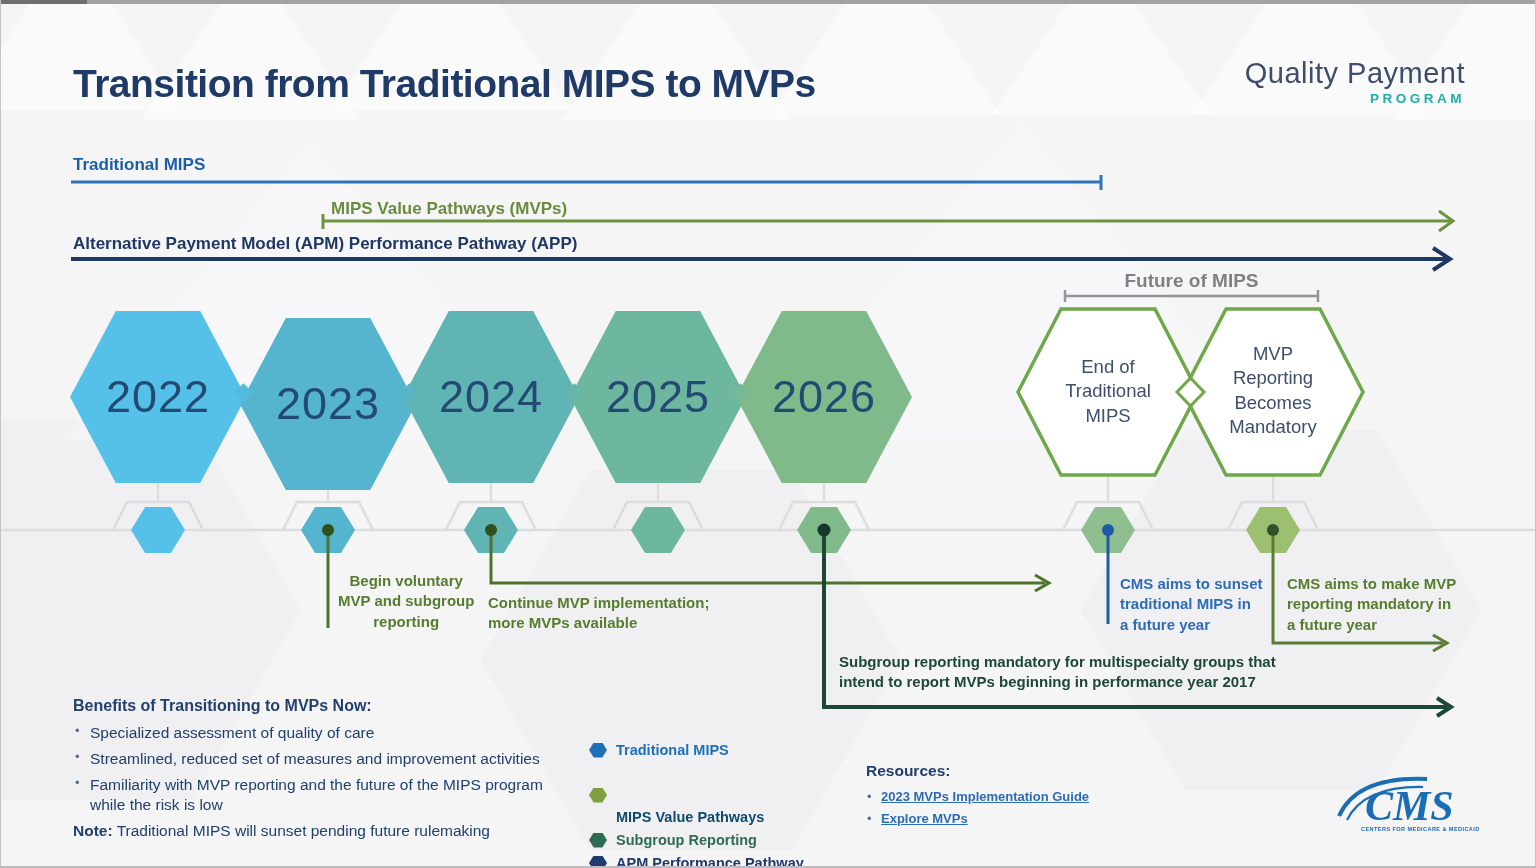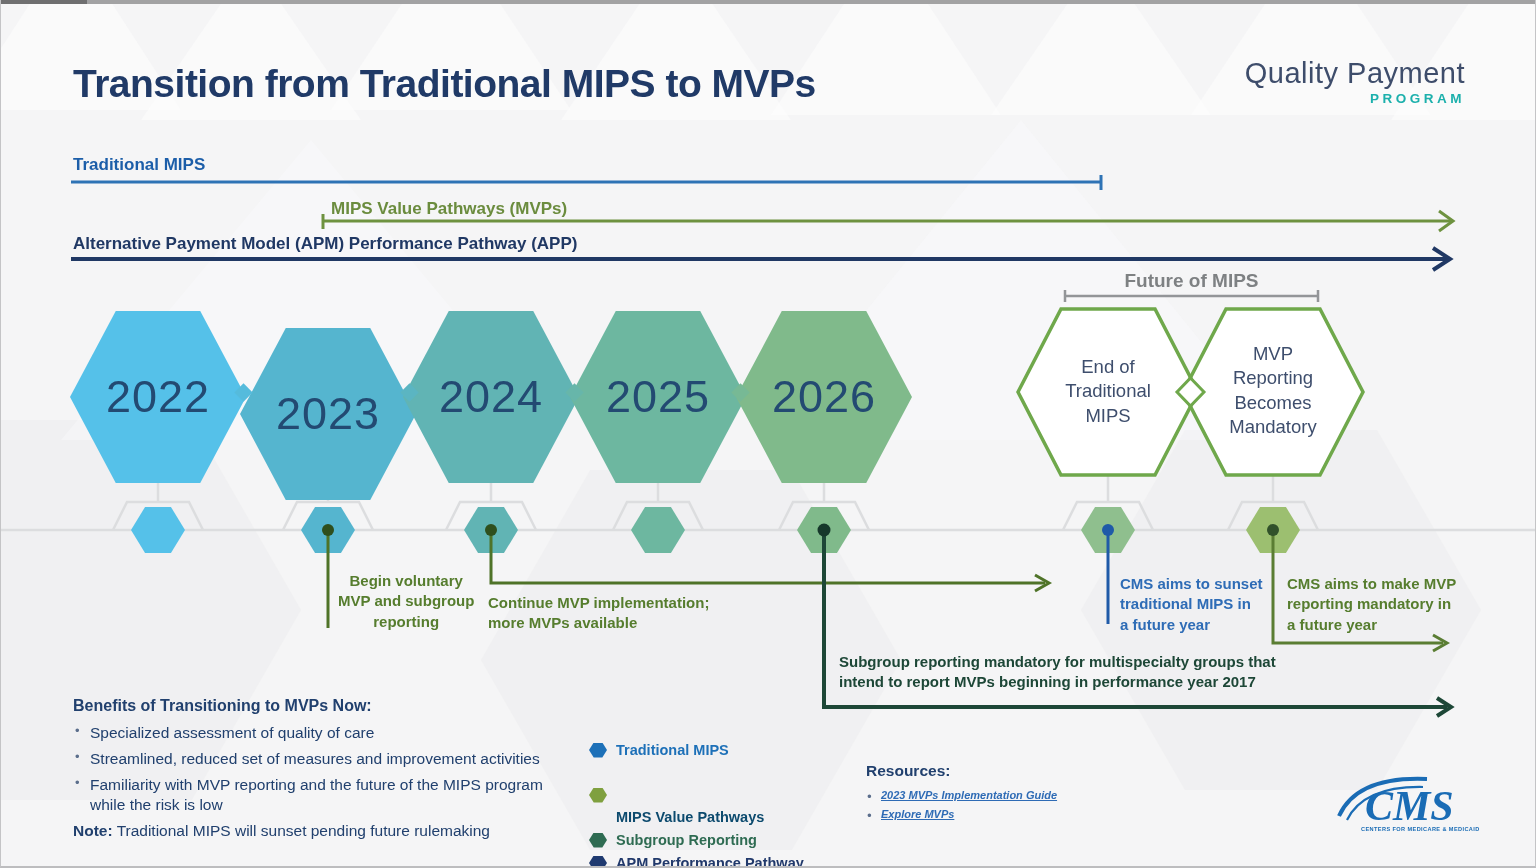--- a/index.html
+++ b/index.html
@@ -46,21 +46,21 @@
   .benefit-item::before{content:"•";position:absolute;left:2px;top:0;color:#5b6e8c;font-size:13px;}
   .note-line{font-size:15.5px;margin-top:2px;}
   
   .legend{z-index:4;}
   .legend-row{display:flex;align-items:center;margin-bottom:7px;}
   .legend-hex{width:18px;height:15px;margin-right:9px;flex:none;}
   .legend-label{font-size:14.5px;font-weight:bold;}
   
   .resources{z-index:4;margin-left:39px;}
   .resources h3{margin:0 0 9px 0;font-size:15.5px;color:#21406e;}
-  .res-row{position:relative;padding-left:15px;font-size:11px;margin-bottom:7px;font-style:italic;}
+  .res-row{position:relative;padding-left:15px;font-size:13px;margin-bottom:7px;}
   .res-row::before{content:"•";position:absolute;left:1px;top:0;color:#5b6e8c;font-size:13px;}
   .res-link{color:#2e6bb5;font-weight:bold;text-decoration:underline;cursor:pointer;}
 </style>
 </head>
 <body>
 
 <div id="stage">
 
   <div>
     <div class="bg-shape tri" style="left:-40px;top:-60px;width:220px;height:170px;"></div>
@@ -115,21 +115,21 @@
       <path d="M657 474 V502 M612 530 L626 502 H688 L702 530"></path>
       <path d="M823 474 V502 M778 530 L792 502 H854 L868 530"></path>
       <path d="M1107 474 V502 M1062 530 L1076 502 H1138 L1152 530"></path>
       <path d="M1272 474 V502 M1227 530 L1241 502 H1303 L1317 530"></path>
     </g>
   </svg>
 
   <div class="abs hex year-hex" style="left: 69px; top: 311px; background: rgb(85, 193, 233);">
       <span class="year-label">2022</span>
     </div>
-  <div class="abs hex year-hex" style="left: 239px; top: 328px; background: rgb(85, 181, 207);">
+  <div class="abs hex year-hex" style="left: 239px; top: 318px; background: rgb(85, 181, 207);">
       <span class="year-label">2023</span>
     </div>
   <div class="abs hex year-hex" style="left: 402px; top: 311px; background: rgb(97, 180, 180);">
       <span class="year-label">2024</span>
     </div>
   <div class="abs hex year-hex" style="left: 569px; top: 311px; background: rgb(109, 183, 160);">
       <span class="year-label">2025</span>
     </div>
   <div class="abs hex year-hex" style="left: 735px; top: 311px; background: rgb(128, 186, 139);">
       <span class="year-label">2026</span>

